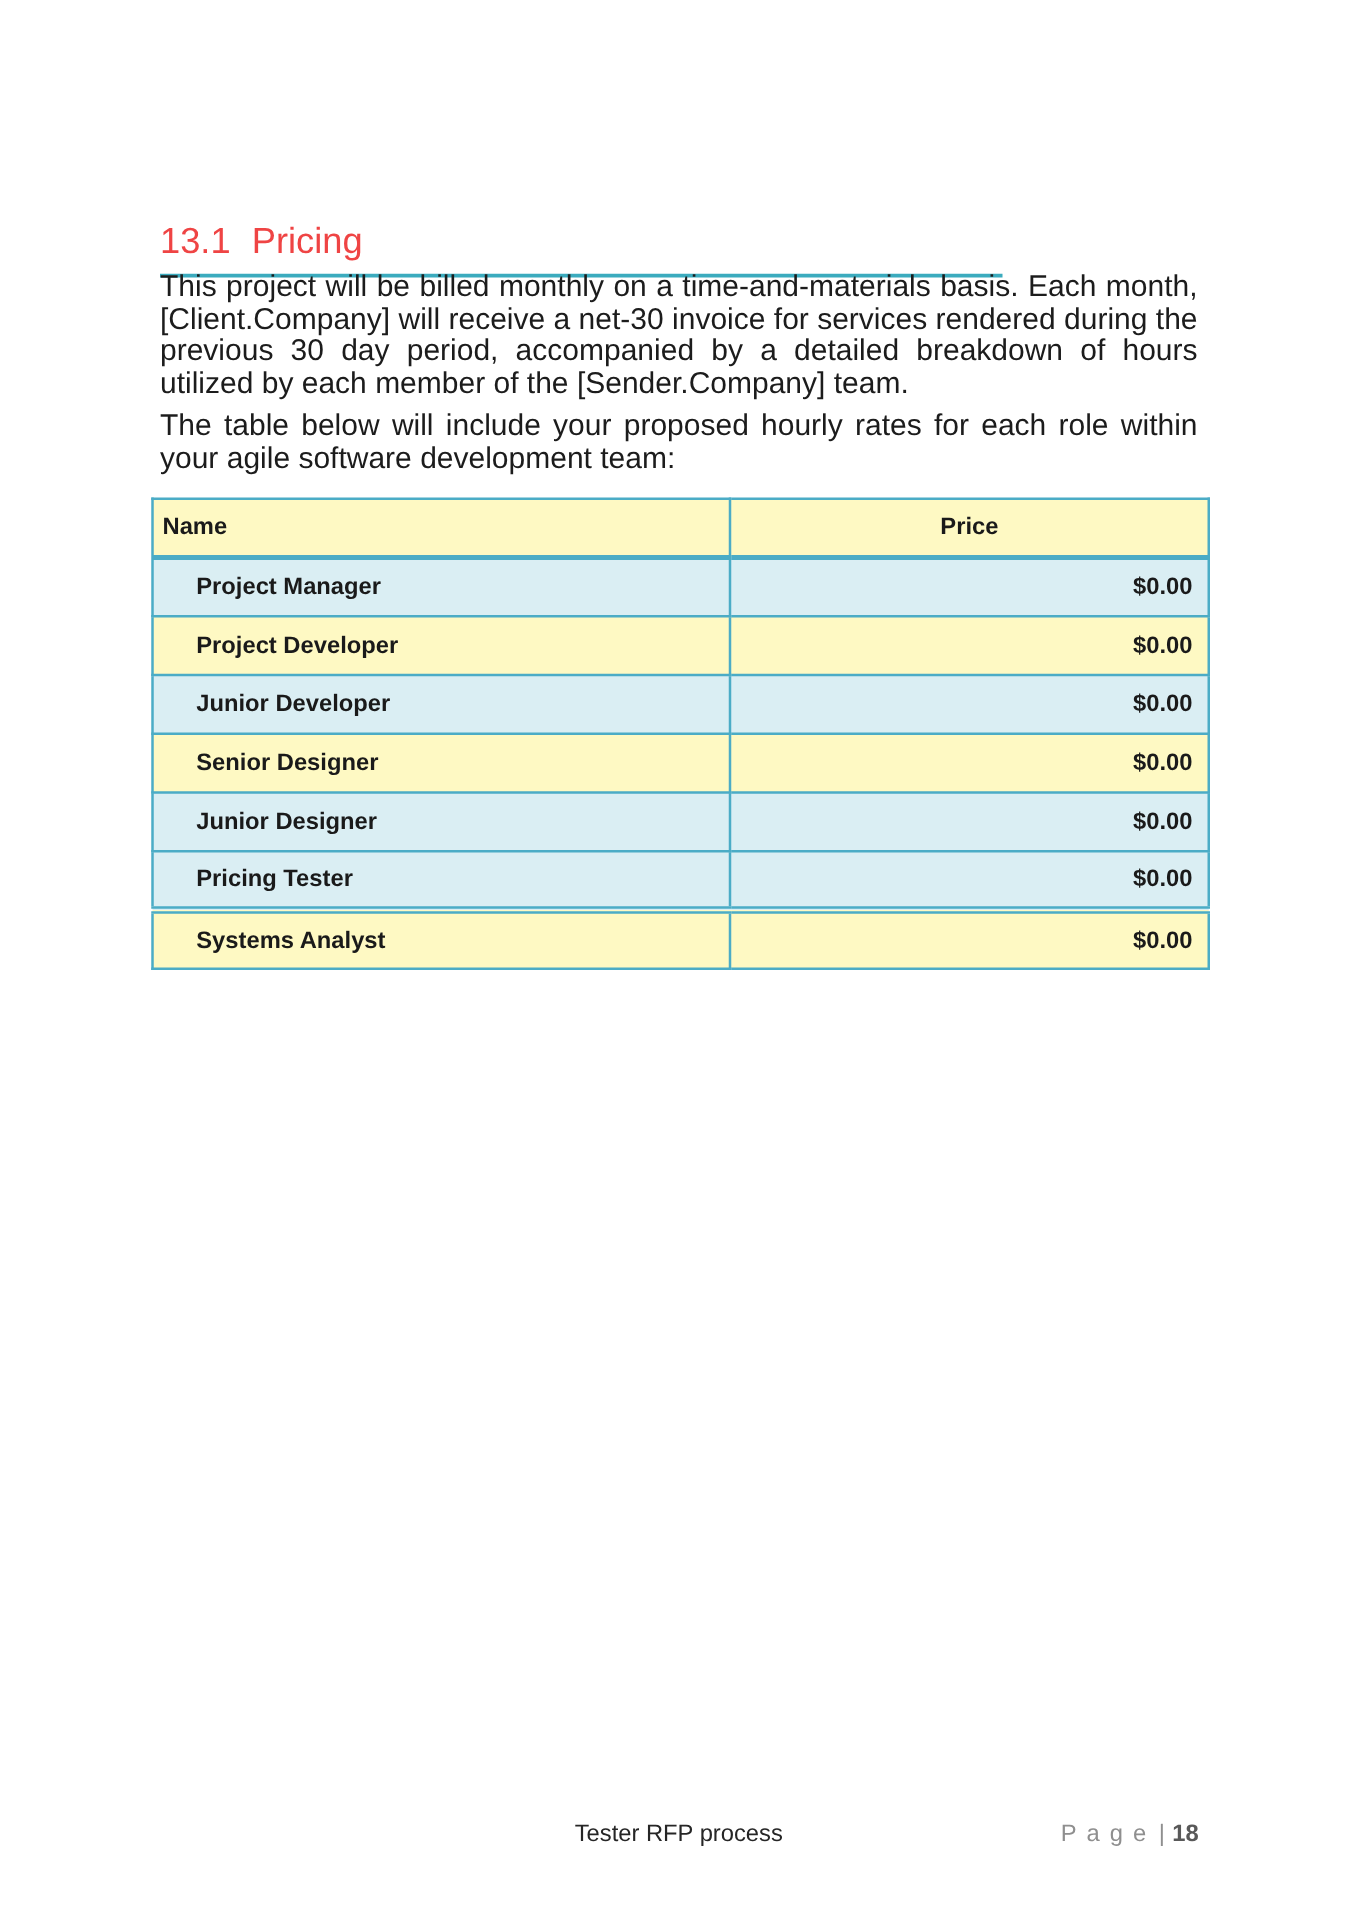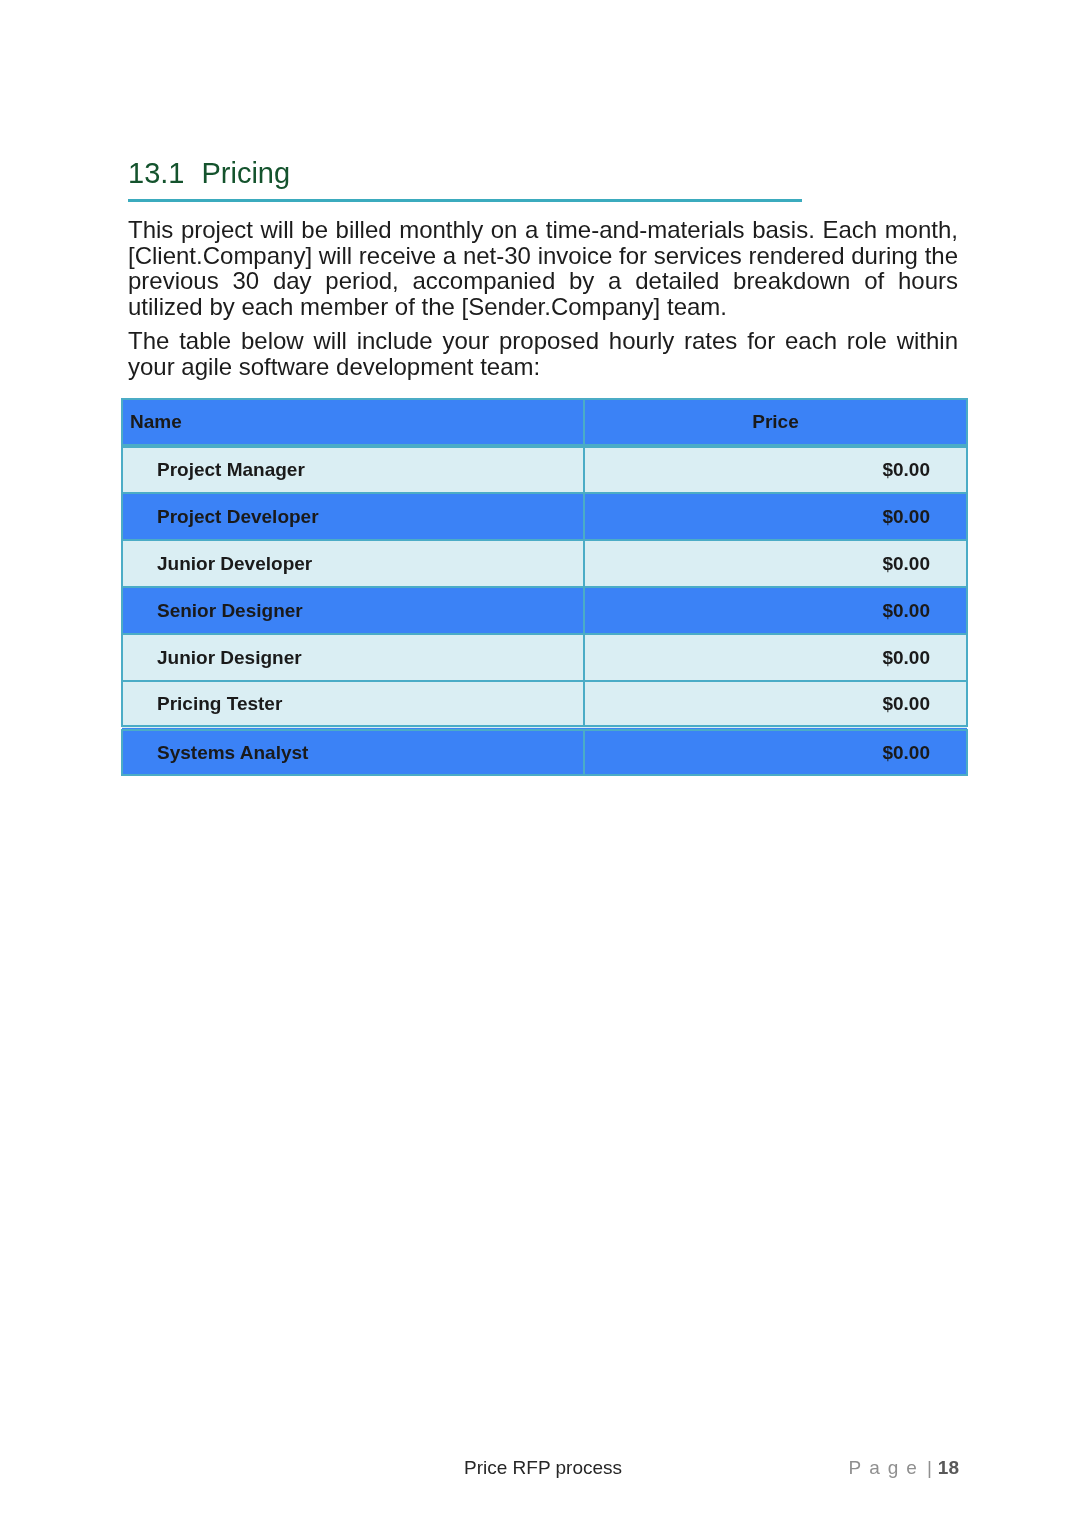--- a/index.html
+++ b/index.html
@@ -12,23 +12,23 @@
     background: #ffffff;
     font-family: "Liberation Sans", sans-serif;
     color: #1a1a1a;
     overflow: hidden;
   }
 
   
   .section-heading {
     position: absolute;
     left: 128px;
-    top: 157px;
+    top: 177px;
     width: 674px;
-    color: #14532d;
+    color: #ef4444;
     font-size: 29px;
     font-weight: 400;
     padding-bottom: 9px;
     border-bottom: 3px solid #3babbe;
     white-space: nowrap;
   }
   .section-heading .h-num { margin-right: 17px; }
 
   
   .body-text {
@@ -51,33 +51,33 @@
     width: 845px;
     border-collapse: collapse;
     table-layout: fixed;
   }
   .pricing-table th,
   .pricing-table td {
     border: 2px solid #4bacc6;
     font-size: 19px;
     font-weight: bold;
     color: #1a1a1a;
-    background: #3b82f6;
+    background: #fef9c3;
   }
   .pricing-table th {
     height: 47px;
     border-bottom: 4px solid #4bacc6;
   }
   .pricing-table td { height: 47px; }
   .col-name  { width: 462px; }
   .col-price { width: 383px; }
   .th-name  { text-align: left; padding-left: 7px; }
   .th-price { text-align: center; }
   .td-name  { text-align: left;  padding-left: 34px; }
-  .td-price { text-align: right; padding-right: 36px; }
+  .td-price { text-align: right; padding-right: 12px; }
   tr.shaded td { background: #daeef3; }
   tr.total-row td { border-top: 6px double #4bacc6; }
 
   
   .footer-title {
     position: absolute;
     left: 128px;
     top: 1457px;
     width: 830px;
     text-align: center;
@@ -146,19 +146,19 @@
         <td class="td-name">Pricing Tester</td>
         <td class="td-price">$0.00</td>
       </tr>
       <tr class="total-row">
         <td class="td-name">Systems Analyst</td>
         <td class="td-price">$0.00</td>
       </tr>
     </tbody>
   </table>
 
-  <div class="footer-title">Price RFP process</div>
+  <div class="footer-title">Tester RFP process</div>
 
   <div class="footer-page">
     <span class="pg-word">Page</span><span class="pg-sep">|</span><span class="pg-num">18</span>
   </div>
 
 </div>
 
 </body></html>

